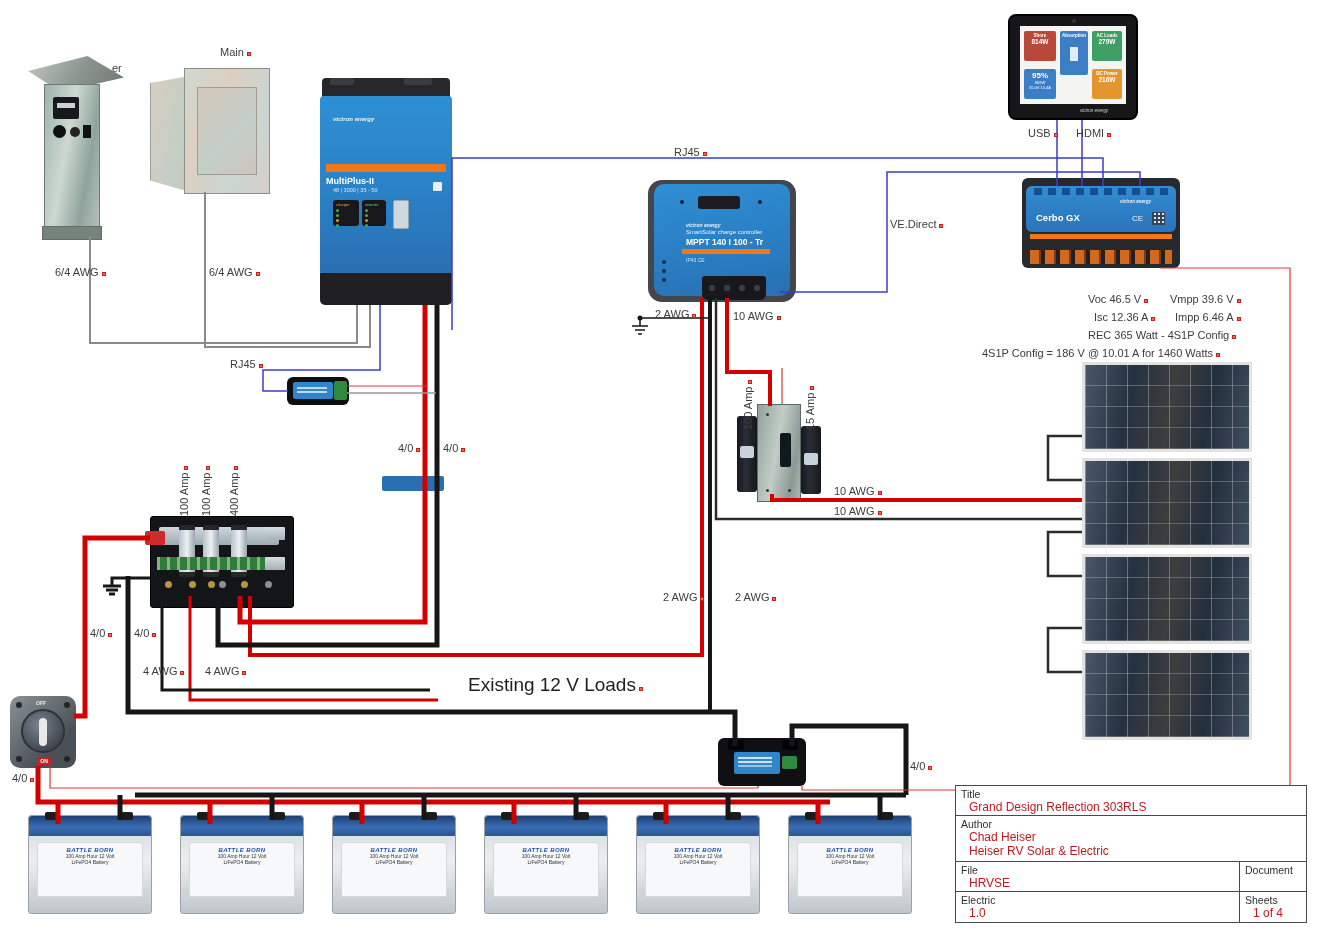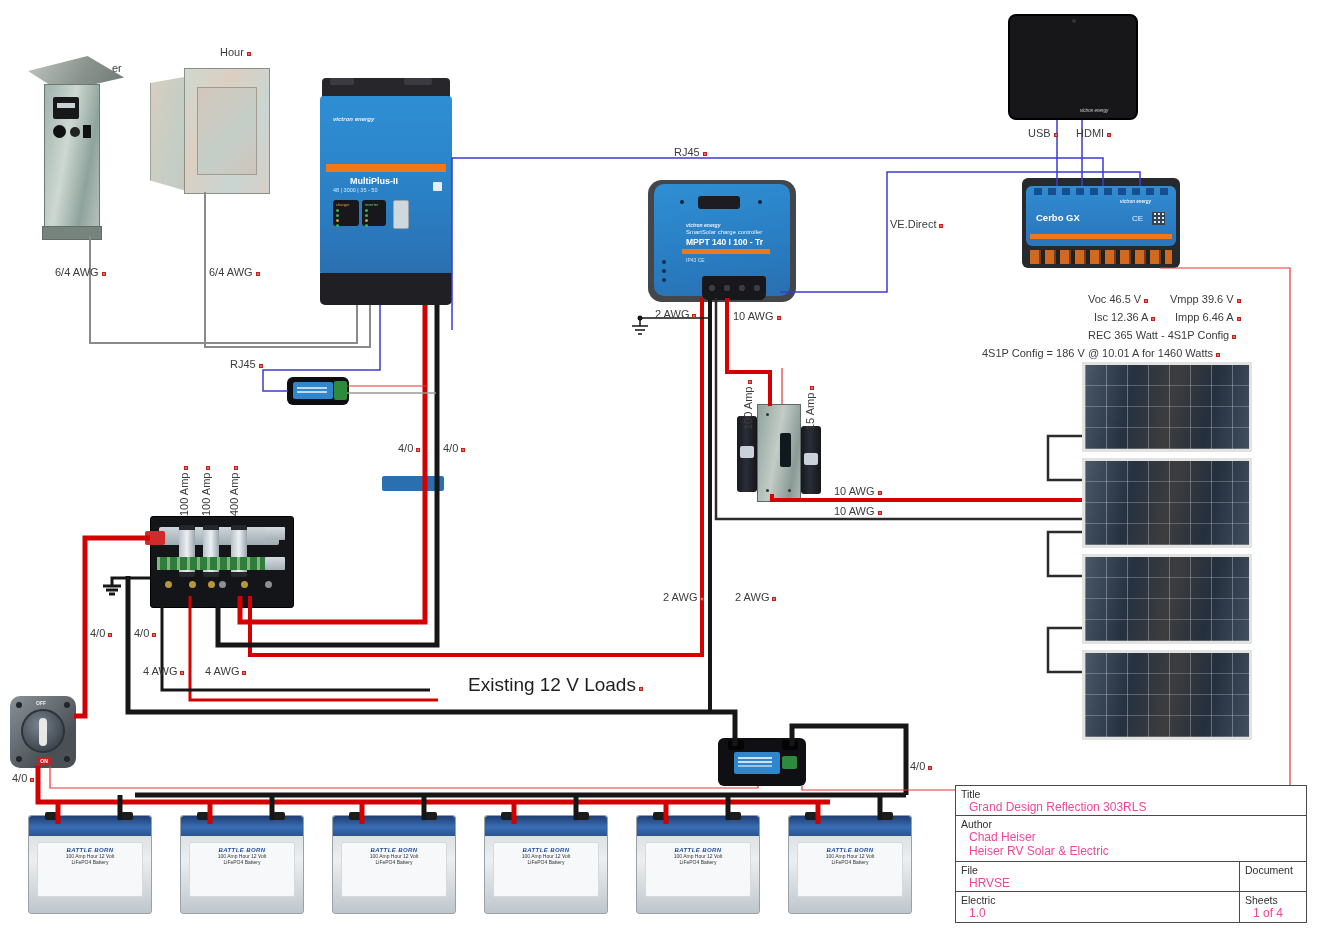--- a/index.html
+++ b/index.html
@@ -39,21 +39,21 @@
 
   
   .inv{left:320px;top:78px;width:132px;height:227px;}
   .inv-cap{position:absolute;left:2px;top:0;width:128px;height:20px;background:#27272b;border-radius:4px 4px 0 0;}
   .inv-tab1,.inv-tab2{position:absolute;top:0;height:7px;background:#3a3a40;border-radius:2px;}
   .inv-tab1{left:10px;width:24px;} .inv-tab2{left:84px;width:28px;}
   .inv-body{position:absolute;left:0;top:18px;width:132px;height:179px;border-radius:4px;
     background:linear-gradient(180deg,#2f8fd4,#2a7fc4 60%,#2a6fb0);}
   .inv-logo{position:absolute;left:13px;top:20px;color:#eaf3fb;font-size:6px;font-style:italic;font-weight:bold;}
   .inv-stripe{position:absolute;left:6px;top:68px;width:120px;height:8px;background:#f07818;}
-  .inv-model{position:absolute;left:30px;top:80px;color:#fff;font-size:9px;font-weight:bold;}
+  .inv-model{position:absolute;left:6px;top:80px;color:#fff;font-size:9px;font-weight:bold;}
   .inv-sub{position:absolute;left:13px;top:91px;color:#d7e8f6;font-size:5.5px;}
   .inv-ic{position:absolute;left:113px;top:86px;width:9px;height:9px;background:#e8eef4;border-radius:1px;}
   .inv-led{position:absolute;top:104px;height:26px;background:#17171c;border-radius:3px;color:#e0a540;font-size:4px;padding:2px 3px;box-sizing:border-box;}
   .inv-led.chg{left:13px;width:26px;}
   .inv-led.ivt{left:42px;width:24px;color:#6fcf7f;}
   .inv-dots{margin-top:2px;width:3px;height:3px;border-radius:50%;background:#3fae4f;
     box-shadow:0 5px 0 #3fae4f,0 10px 0 #c99b2f,0 15px 0 #3fae4f;}
   .inv-conn{position:absolute;left:73px;top:104px;width:14px;height:27px;background:#cfd8de;border:1px solid #9aa6ae;border-radius:2px;}
   .inv-base{position:absolute;left:0;top:195px;width:132px;height:32px;background:#202024;border-radius:0 0 5px 5px;}
   .inv-tag{position:absolute;left:62px;top:203px;width:62px;height:15px;background:#2a6fb0;border-radius:2px;}
@@ -78,21 +78,21 @@
   .mppt-certs{position:absolute;left:32px;top:73px;color:#cfe0ee;font-size:5px;}
   .mppt-screws{position:absolute;left:8px;top:76px;width:4px;height:4px;border-radius:50%;background:#14304a;box-shadow:0 9px 0 #14304a,0 18px 0 #14304a;}
   .mppt-term{position:absolute;left:48px;top:92px;width:64px;height:24px;background:#17171c;border-radius:3px 3px 6px 6px;
     background-image:radial-gradient(circle 5px at 10px 12px,#3a3a44 60%,transparent 61%),
       radial-gradient(circle 5px at 25px 12px,#3a3a44 60%,transparent 61%),
       radial-gradient(circle 5px at 40px 12px,#3a3a44 60%,transparent 61%),
       radial-gradient(circle 5px at 55px 12px,#3a3a44 60%,transparent 61%);}
 
   
   .cerbo{left:1022px;top:178px;width:158px;height:90px;background:#26292e;border-radius:6px;}
-  .cerbo-face{position:absolute;left:4px;top:8px;width:150px;height:60px;border-radius:6px;
+  .cerbo-face{position:absolute;left:4px;top:8px;width:150px;height:46px;border-radius:6px;
     background:linear-gradient(180deg,#318cd2,#2a74ba);text-align:center;}
   .cerbo-ports{position:absolute;left:8px;top:2px;width:134px;height:7px;
     background:repeating-linear-gradient(90deg,#154f92 0 8px,transparent 8px 14px);}
   .cerbo-name{position:absolute;left:10px;top:26px;color:#fff;font-size:9.5px;font-weight:bold;}
   .cerbo-brand{position:absolute;left:94px;top:13px;color:#e8f2fa;font-size:4.5px;font-style:italic;font-weight:bold;}
   .cerbo-ce{position:absolute;left:106px;top:28px;color:#eaf3fb;font-size:8px;}
   .cerbo-qr{position:absolute;left:126px;top:26px;width:13px;height:13px;background:#dfe9f2;
     background-image:repeating-linear-gradient(90deg,#345 0 2px,transparent 2px 4px),repeating-linear-gradient(0deg,#345 0 2px,transparent 2px 4px);}
   .cerbo-stripe{position:absolute;left:4px;top:48px;width:142px;height:5px;background:#f07818;}
   .cerbo-conn{position:absolute;left:8px;top:72px;width:142px;height:14px;
@@ -174,21 +174,21 @@
     background-color:#25303e;
     background-image:linear-gradient(100deg,rgba(160,180,200,.30) 0%,rgba(40,60,90,.10) 28%,rgba(125,95,60,.28) 52%,rgba(30,40,60,.15) 74%,rgba(150,170,190,.25) 100%),
       repeating-linear-gradient(90deg,rgba(230,235,240,.38) 0 1px,transparent 1px 21px),
       repeating-linear-gradient(0deg,rgba(230,235,240,.30) 0 1px,transparent 1px 21px);}
 
   
   .titleblock{position:absolute;left:955px;top:785px;width:352px;height:138px;border:1.5px solid #4a4a4a;
     box-sizing:border-box;z-index:4;background:#fff;color:#222;}
   .tb-row{position:absolute;left:0;width:100%;box-sizing:border-box;}
   .tb-lab{font-size:10.5px;color:#2f2f2f;padding:2px 0 0 5px;}
-  .tb-val{font-size:12px;color:#ec4899;padding:0 0 0 13px;}
+  .tb-val{font-size:12px;color:#b91c1c;padding:0 0 0 13px;}
   .tb-r1{top:0;height:30px;border-bottom:1.5px solid #4a4a4a;}
   .tb-r2{top:30px;height:46px;border-bottom:1.5px solid #4a4a4a;}
   .tb-r3{top:76px;height:30px;border-bottom:1.5px solid #4a4a4a;}
   .tb-r4{top:106px;height:31px;}
   .tb-cell{position:absolute;top:0;height:100%;box-sizing:border-box;}
   .tb-doc3{left:283px;width:69px;border-left:1.5px solid #4a4a4a;}
   .tb-file3{left:0;width:283px;}
   .tb-rev{left:0;width:130px;}
   .tb-date{left:130px;width:153px;border-left:1.5px solid #4a4a4a;margin-top:44px;}
   .tb-sheets{left:283px;width:69px;border-left:1.5px solid #4a4a4a;}
@@ -258,20 +258,42 @@
       <div class="cerbo-brand">victron energy</div>
       <div class="cerbo-ce">CE</div>
       <div class="cerbo-qr"></div>
       <div class="cerbo-stripe"></div>
     </div>
     <div class="cerbo-conn"></div>
   </div>
 
   <div class="dev gxt">
     <div class="gxt-cam"></div>
+    <div class="gxt-screen">
+      <div class="tile shore">
+        <div class="t">Shore</div>
+        <div class="v">814W</div>
+      </div>
+      <div class="tile state">
+        <div class="t">Absorption</div>
+      </div>
+      <div class="tile ac">
+        <div class="t">AC Loads</div>
+        <div class="v">279W</div>
+      </div>
+      <div class="tile batt">
+        <div class="soc">95%</div>
+        <div class="s">866W</div>
+        <div class="s">55.0V 15.4A</div>
+      </div>
+      <div class="tile dc">
+        <div class="t">DC Power</div>
+        <div class="v">216W</div>
+      </div>
+    </div>
     <div class="gxt-logo">victron energy</div>
   </div>
 
   <div class="dev pvbox">
     <div class="pvbox-slot"></div>
     <div class="pvbox-scr"></div>
   </div>
   <div class="brk b100 dev"></div>
   <div class="brk b15 dev"></div>
 
@@ -382,21 +404,21 @@
     <path d="M162 596V690H430 M150 578H112V586 M103 586H121 M106 590H118 M109 594H115" fill="none" stroke="#161616" stroke-width="3"></path>
     <path d="M716 298V519H1082 M1082 436H1048V480H1082 M1082 532H1048V576H1082 M1082 628H1048V672H1082" fill="none" stroke="#2b2b2b" stroke-width="2.5"></path>
     <path d="M640 318H710 M640 318V326 M632 326H648 M635 330H645 M638 334H642" fill="none" stroke="#161616" stroke-width="1.5"></path>
     <circle cx="640" cy="318" r="2.5" fill="#161616"></circle>
     <path d="M347 386H428 M1160 268H1290V790H802V786 M50 766V788H758V786 M782 368V404" fill="none" stroke="#e53535" stroke-width="1.2"></path>
     <path d="M347 393H436" fill="none" stroke="#999999" stroke-width="1.5"></path>
   </svg>
 
   <div class="labels-layer">
       <div class="label nodot" style="left: 112px; top: 62px;">er</div>
-      <div class="label" style="left: 220px; top: 46px;">Hour</div>
+      <div class="label" style="left: 220px; top: 46px;">Main</div>
       <div class="label" style="left: 55px; top: 266px;">6/4 AWG</div>
       <div class="label" style="left: 209px; top: 266px;">6/4 AWG</div>
       <div class="label" style="left: 230px; top: 358px;">RJ45</div>
       <div class="label" style="left: 674px; top: 146px;">RJ45</div>
       <div class="label" style="left: 890px; top: 218px;">VE.Direct</div>
       <div class="label" style="left: 1028px; top: 127px;">USB</div>
       <div class="label" style="left: 1076px; top: 127px;">HDMI</div>
       <div class="label" style="left: 1088px; top: 293px;">Voc 46.5 V</div>
       <div class="label" style="left: 1170px; top: 293px;">Vmpp 39.6 V</div>
       <div class="label" style="left: 1094px; top: 311px;">Isc 12.36 A</div>

